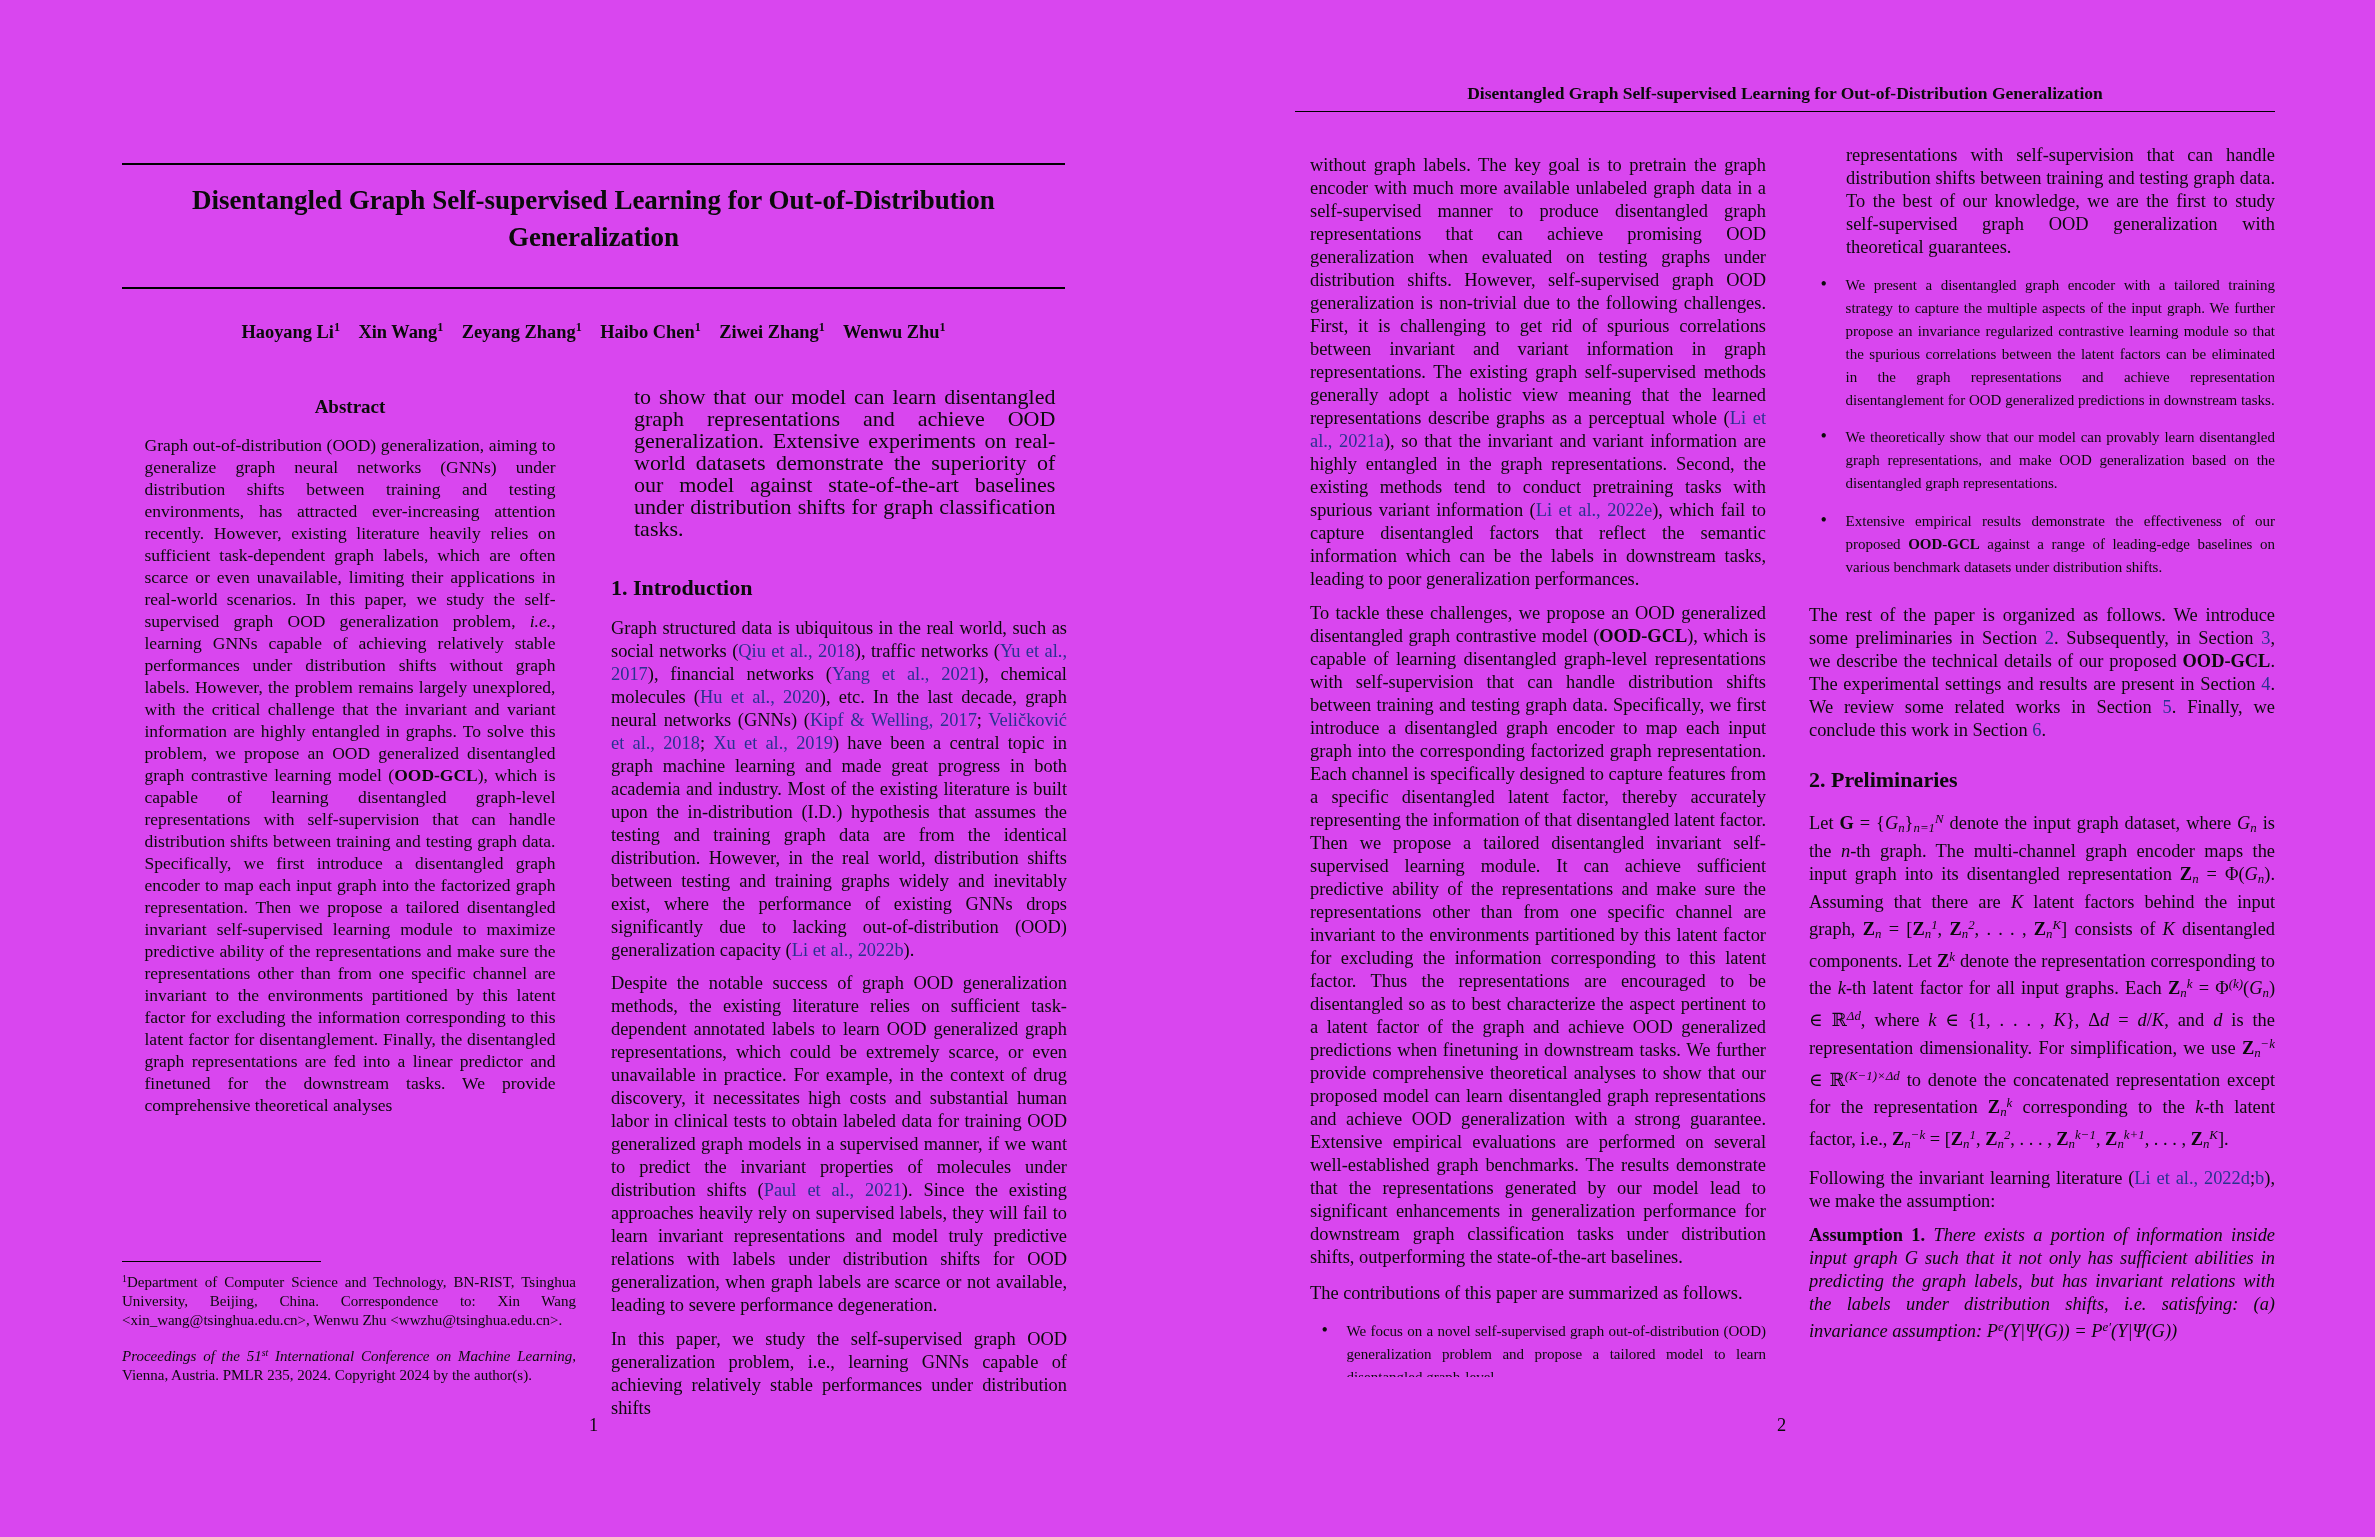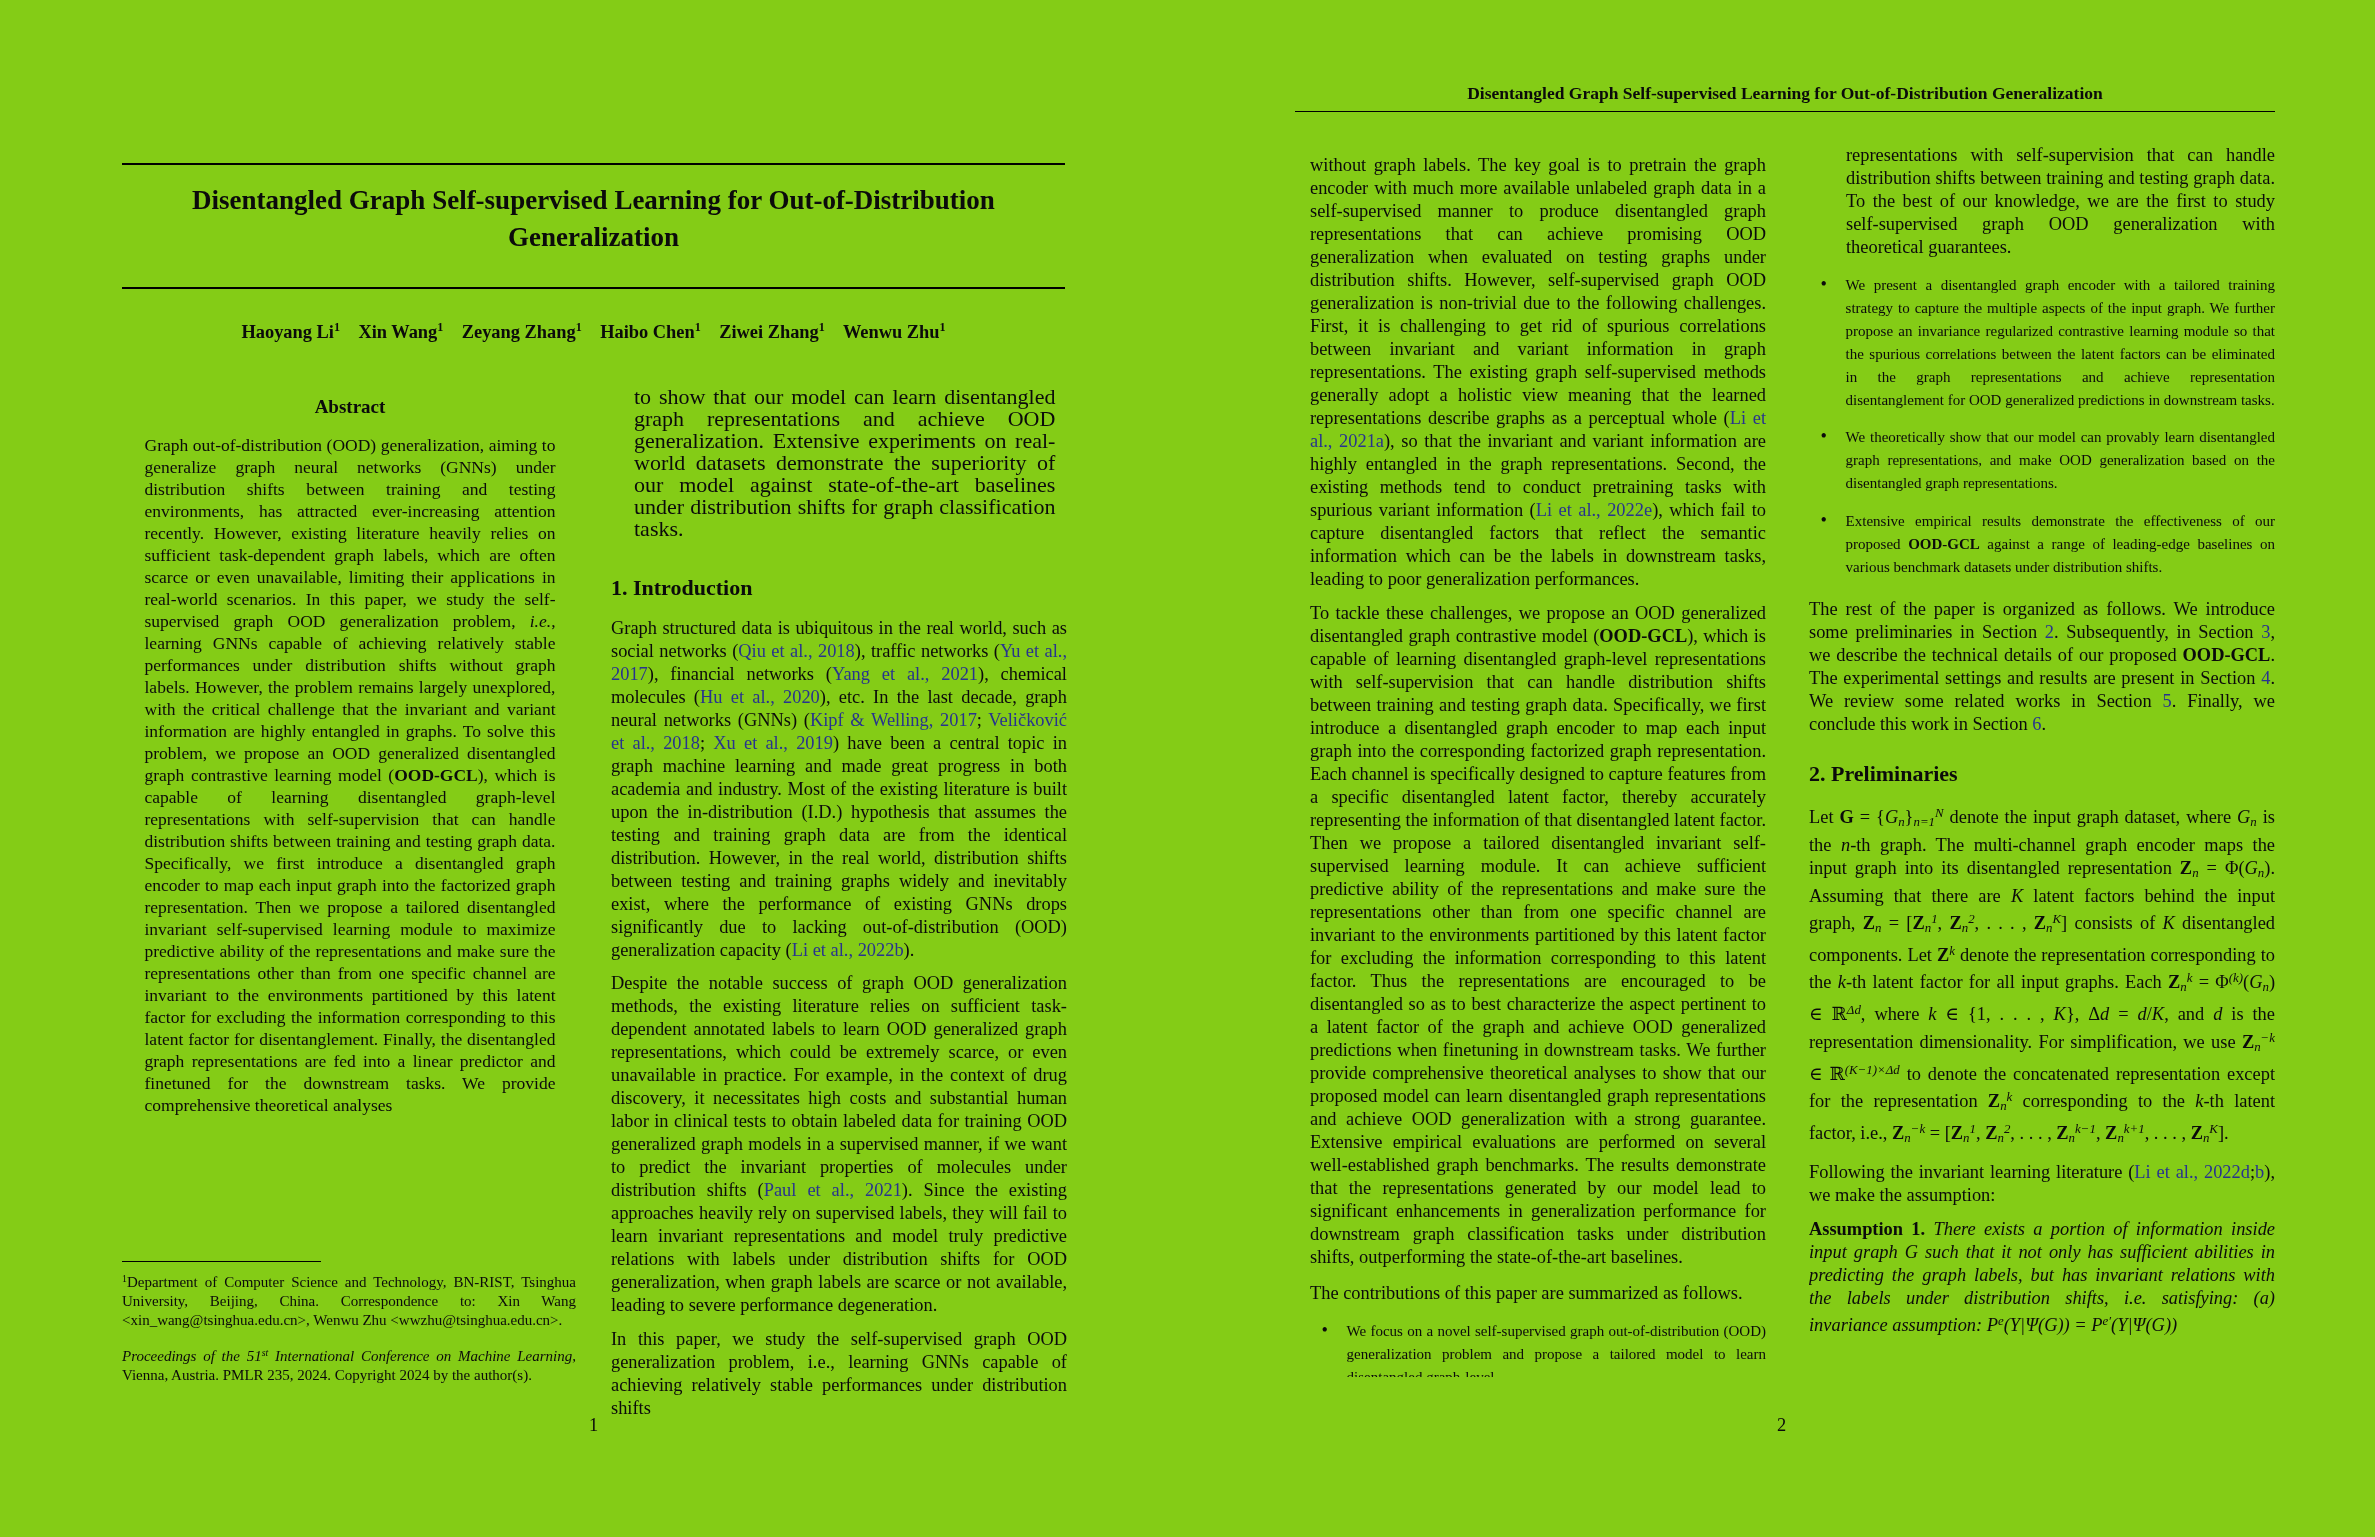--- a/index.html
+++ b/index.html
@@ -1,18 +1,18 @@
 <!DOCTYPE html>
 <html><head>
 <meta charset="utf-8">
 <style>
   html,body{margin:0;padding:0;background:#ffffff;}
   body{width:2375px;height:1537px;position:relative;overflow:hidden;
        font-family:"Liberation Serif","DejaVu Serif",serif;color:#0b0b0b;}
-  .page{position:absolute;top:0;width:1188px;height:1537px;background:#84cc16;}
+  .page{position:absolute;top:0;width:1188px;height:1537px;background:#d946ef;}
   #page1{left:0;} #page2{left:1188px;}
 
   
   .rule-thick{position:absolute;left:122px;width:943px;border-top:2.9px solid #000;}
   .title{position:absolute;left:122px;top:182px;width:943px;text-align:center;
          font-size:27px;line-height:37px;font-weight:bold;}
   .authors{position:absolute;left:122px;top:320px;width:943px;text-align:center;
            font-size:18.4px;font-weight:bold;}
 
   .col{position:absolute;width:456px;}
@@ -41,21 +41,21 @@
   
   .runhead{position:absolute;left:107px;top:83px;width:980px;text-align:center;
            font-size:17.5px;font-weight:bold;}
   .headrule{position:absolute;left:107px;top:111px;width:980px;border-top:1.9px solid #000;}
 
   
   .bullet{display:flex;margin:14.6px 0 0 11.6px;}
   .bullet .mark{flex:none;width:25px;font-size:18.4px;}
   .bullet .btext{flex:1;text-align:justify;font-size:15px;line-height:23px;}
   .cont-indent{margin-left:37px;text-align:justify;font-size:18.4px;line-height:23px;}
-  .after-bullets{margin-top:19px;}
+  .after-bullets{margin-top:25px;}
 
   .assump{font-style:italic;}
 
   
   .seg-c{color:#28338f;}
   .seg-b{font-weight:bold;}
   .seg-bu{font-weight:bold;font-style:normal;}
   .seg-i{font-style:italic;}
   .seg-sup{font-size:66%;vertical-align:0.55em;}
   .seg-isup{font-size:66%;vertical-align:0.55em;font-style:italic;}

